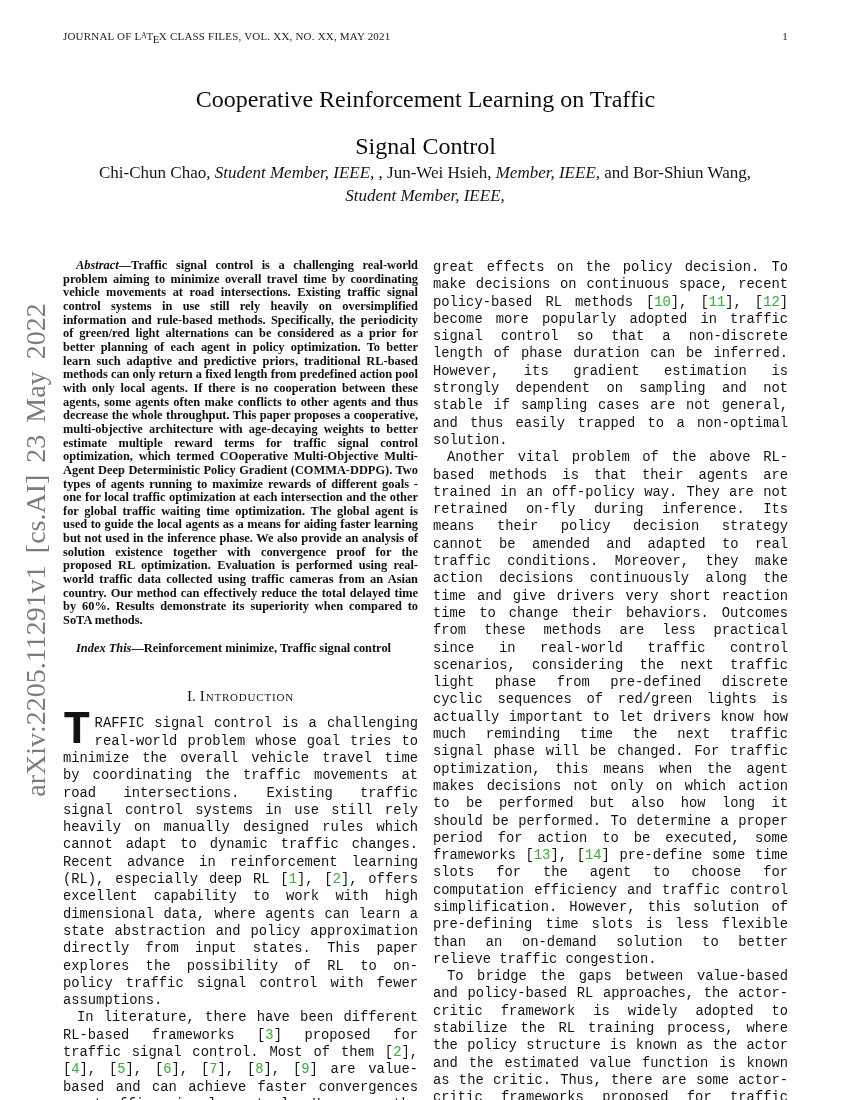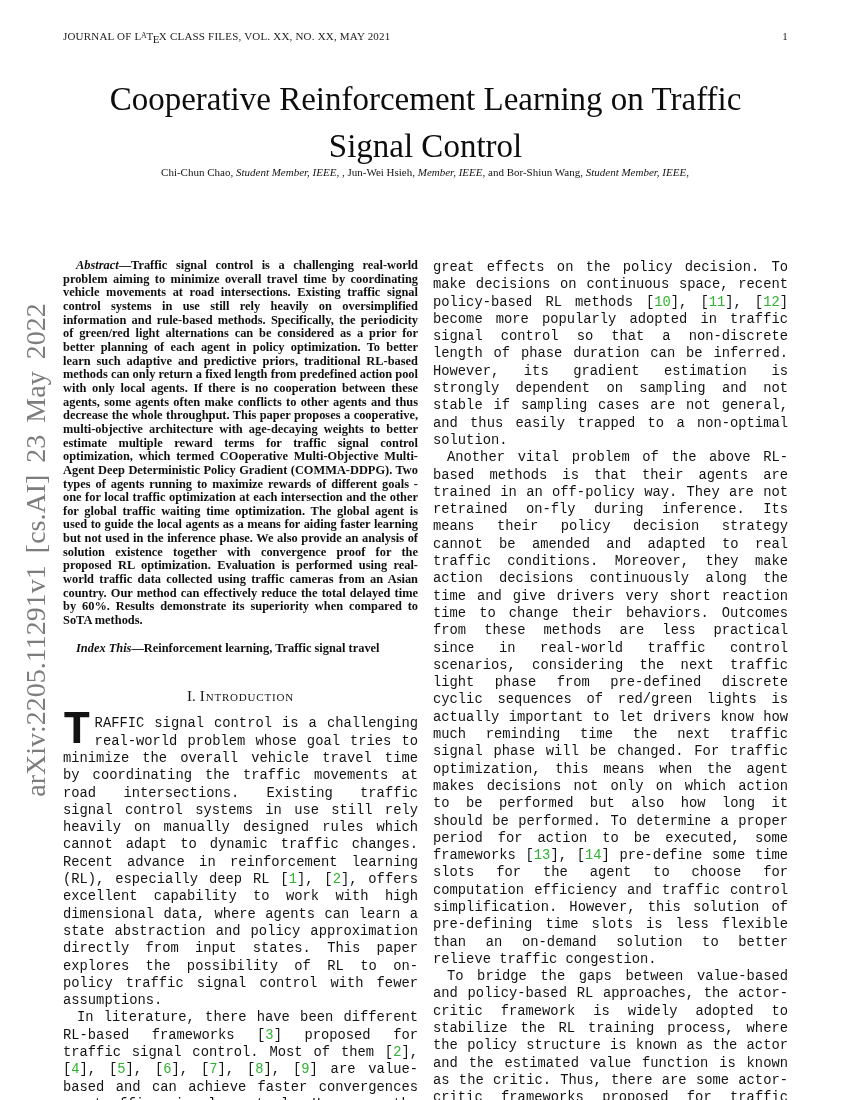--- a/index.html
+++ b/index.html
@@ -20,25 +20,25 @@
   .latex-e { vertical-align:-0.24em; margin:0 -0.07em; }
   
   .watermark {
     position:absolute; left:36px; top:550px;
     transform:translate(-50%,-50%) rotate(-90deg);
     font-size:28px; color:#7d7d7d; white-space:nowrap; word-spacing:5px;
   }
   
   .title-block {
     position:absolute; top:76px; left:63px; width:725px;
-    text-align:center; font-size:33px; line-height:47px; color:#0d0d0d;
+    text-align:center; font-size:24px; line-height:47px; color:#0d0d0d;
   }
   .authors {
     position:absolute; top:161px; left:95px; width:660px;
-    text-align:center; font-size:11px; line-height:23px;
+    text-align:center; font-size:17px; line-height:23px;
   }
   .authors em { font-style:italic; }
   
   .cols { position:absolute; top:259px; left:63px; width:725px; display:flex; gap:15px; }
   .col { width:355px; }
   .abstract, .index-terms {
     font-weight:bold; font-size:12.4px; line-height:13.65px;
     text-align:justify; text-indent:13px; color:#0f0f0f;
   }
   .abstract em, .index-terms em { font-style:italic; }
@@ -72,21 +72,21 @@
     <div>Signal Control</div>
   </div>
 
   <div class="authors"><span>Chi-Chun Chao, </span><em>Student Member, IEEE,</em><span> , Jun-Wei Hsieh, </span><em>Member, IEEE,</em><span> and Bor-Shiun Wang, </span><em>Student Member, IEEE,</em></div>
 
   <div class="cols">
 
     <div class="col">
       <p class="abstract"><em class="lead">Abstract</em><span>—Traffic signal control is a challenging real-world problem aiming to minimize overall travel time by coordinating vehicle movements at road intersections. Existing traffic signal control systems in use still rely heavily on oversimplified information and rule-based methods. Specifically, the periodicity of green/red light alternations can be considered as a prior for better planning of each agent in policy optimization. To better learn such adaptive and predictive priors, traditional RL-based methods can only return a fixed length from predefined action pool with only local agents. If there is no cooperation between these agents, some agents often make conflicts to other agents and thus decrease the whole throughput. This paper proposes a cooperative, multi-objective architecture with age-decaying weights to better estimate multiple reward terms for traffic signal control optimization, which termed COoperative Multi-Objective Multi-Agent Deep Deterministic Policy Gradient (COMMA-DDPG). Two types of agents running to maximize rewards of different goals - one for local traffic optimization at each intersection and the other for global traffic waiting time optimization. The global agent is used to guide the local agents as a means for aiding faster learning but not used in the inference phase. We also provide an analysis of solution existence together with convergence proof for the proposed RL optimization. Evaluation is performed using real-world traffic data collected using traffic cameras from an Asian country. Our method can effectively reduce the total delayed time by 60%. Results demonstrate its superiority when compared to SoTA methods.</span></p>
 
-      <p class="index-terms"><em class="lead">Index This</em><span>—Reinforcement learning, Traffic signal travel</span></p>
+      <p class="index-terms"><em class="lead">Index This</em><span>—Reinforcement minimize, Traffic signal control</span></p>
 
       <div class="sec-head">
         <span>I.</span><span class="sc">Introduction</span>
       </div>
 
       <p class="body-para"><span class="dropcap">T</span><span>RAFFIC signal control is a challenging real-world problem whose goal tries to minimize the overall vehicle travel time by coordinating the traffic movements at road intersections. Existing traffic signal control systems in use still rely heavily on manually designed rules which cannot adapt to dynamic traffic changes. Recent advance in reinforcement learning (RL), especially deep RL [<span class="cite">1</span>], [<span class="cite">2</span>], offers excellent capability to work with high dimensional data, where agents can learn a state abstraction and policy approximation directly from input states. This paper explores the possibility of RL to on-policy traffic signal control with fewer assumptions.</span></p>
 
       <p class="body-para indent">In literature, there have been different RL-based frameworks [<span class="cite">3</span>] proposed for traffic signal control. Most of them [<span class="cite">2</span>], [<span class="cite">4</span>], [<span class="cite">5</span>], [<span class="cite">6</span>], [<span class="cite">7</span>], [<span class="cite">8</span>], [<span class="cite">9</span>] are value-based and can achieve faster convergences on traffic signal control. However, the actions, states, and time space they can handle are discrete. Thus, the time slots for each action to be executed are fixed and cannot reflect the real requirements to optimize traffic conditions. Moreover, a small change in the value function will cause</p>
     </div>
 

